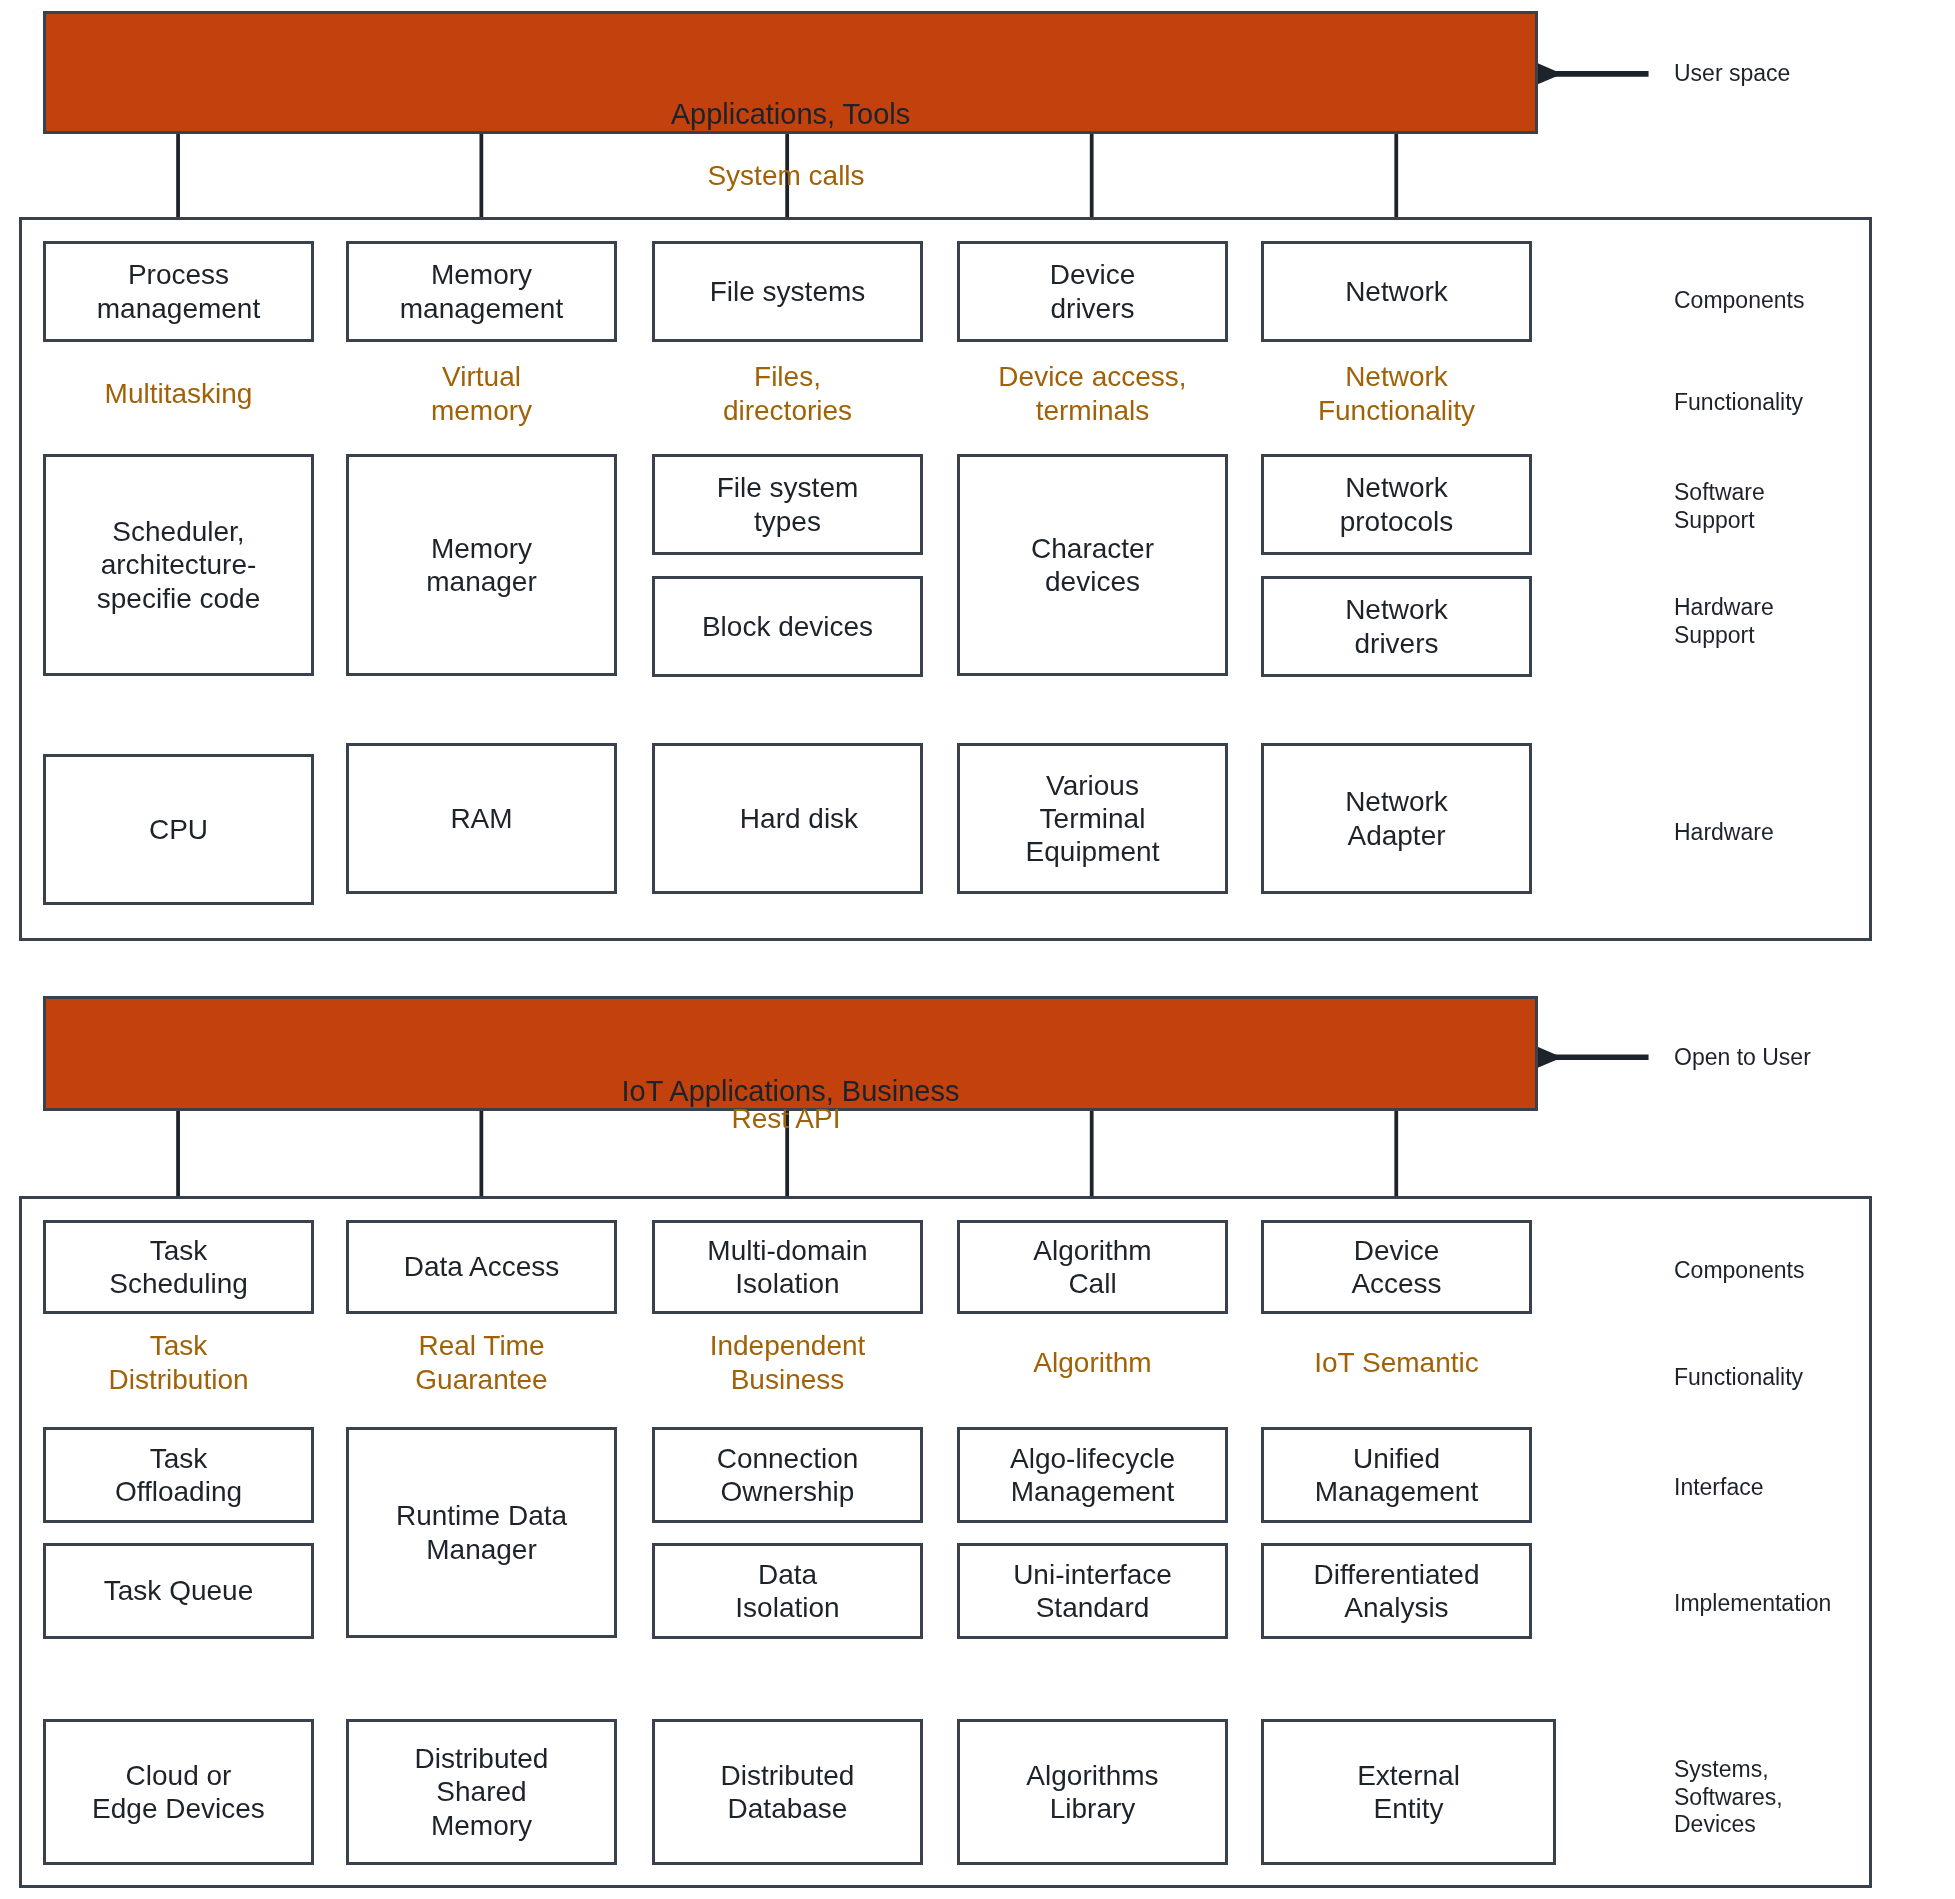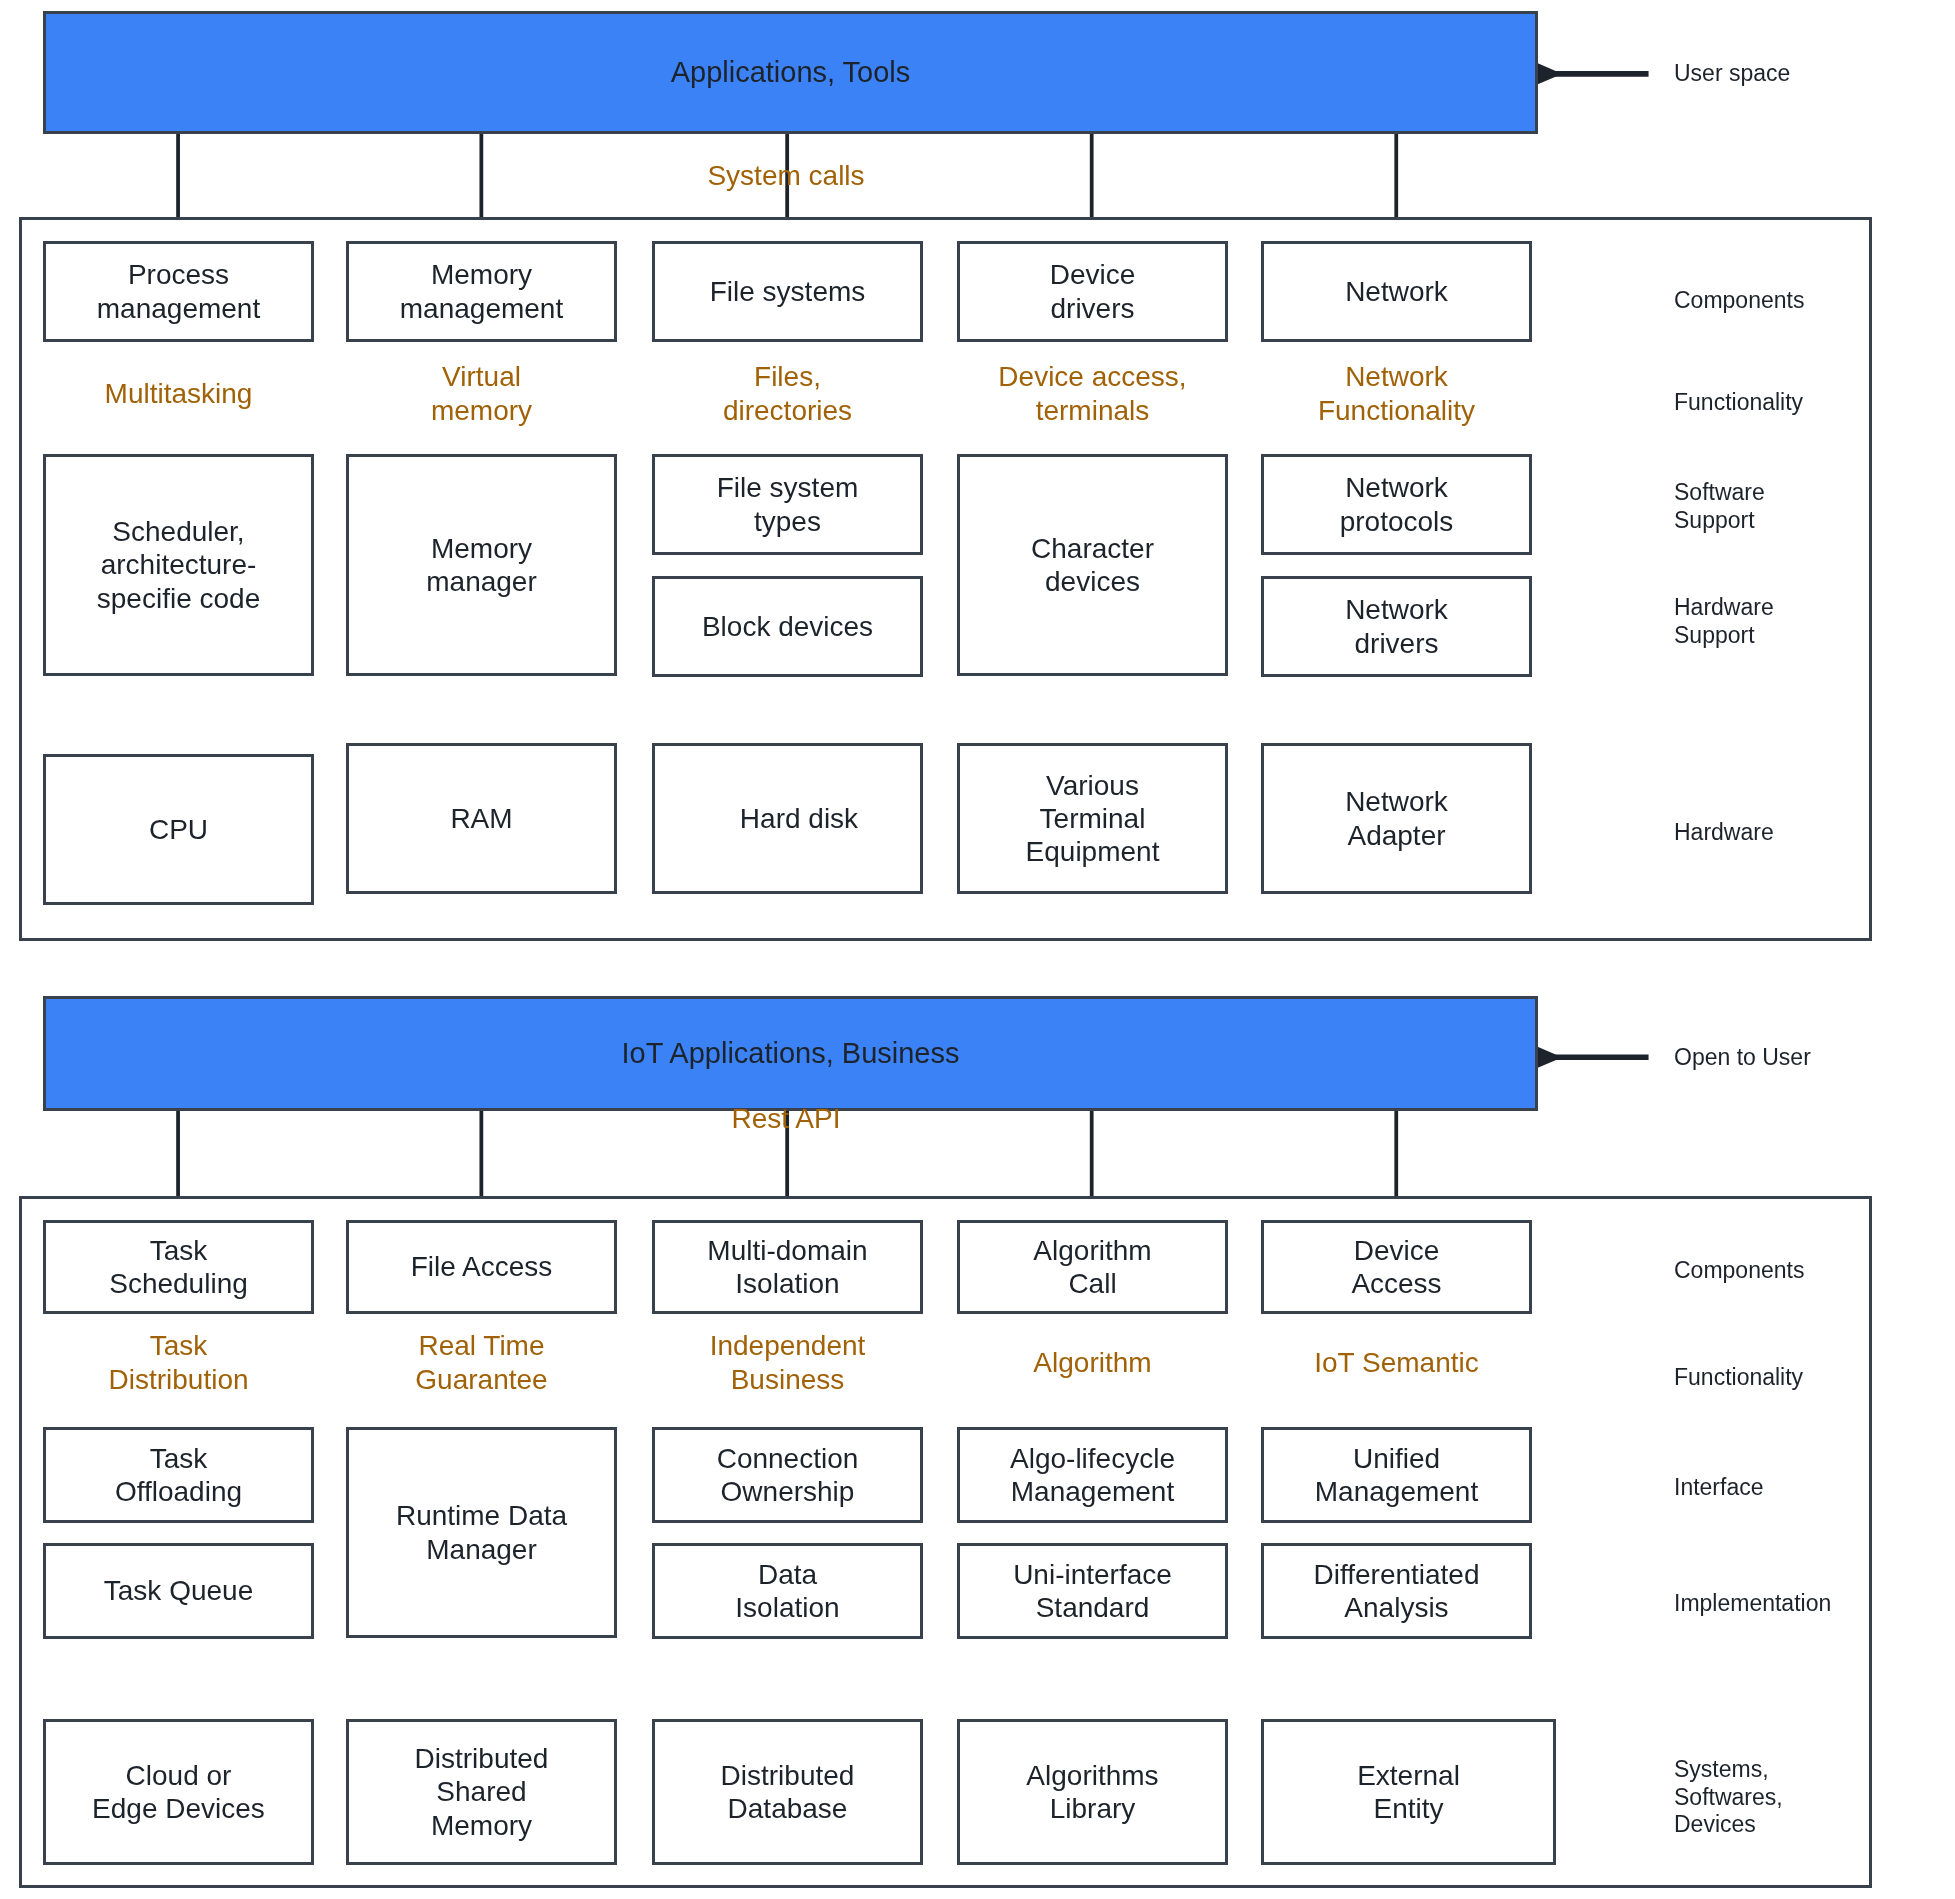--- a/index.html
+++ b/index.html
@@ -27,23 +27,23 @@
     align-items:center;
     justify-content:center;
     text-align:center;
     line-height:1.18;
     font-size:28px;
     color:#1d232b;
     padding:2.5px 5px;
   }
   .wide-box{
     border:3.1px solid #39414c;
-    background:#3b82f6;
-    display:flex;
-    align-items:center;
+    background:#c2410c;
+    display:flex;
+    align-items:flex-end;
     justify-content:center;
     text-align:center;
     font-size:29px;
   }
   .plain-label{
     display:flex;
     align-items:center;
     justify-content:center;
     text-align:center;
     line-height:1.18;
@@ -185,21 +185,21 @@
   <div class="abs wide-box" style="left:43px;top:996px;width:1495px;height:115px;">
     <span>IoT Applications, Business</span>
   </div>
   <div class="abs side-label" style="left:1674px;top:1034px;width:327px;height:47px;">Open to User</div>
 
   <div class="abs plain-label" style="left:654px;top:1100px;width:264px;height:38px;">Rest API</div>
 
   <div class="abs container-box" style="left:19px;top:1196px;width:1853px;height:692px;"></div>
 
   <div class="abs node-box" style="left:43px;top:1220px;width:271px;height:94px;">Task<br>Scheduling</div>
-  <div class="abs node-box" style="left:346px;top:1220px;width:271px;height:94px;">File Access</div>
+  <div class="abs node-box" style="left:346px;top:1220px;width:271px;height:94px;">Data Access</div>
   <div class="abs node-box" style="left:652px;top:1220px;width:271px;height:94px;">Multi-domain<br>Isolation</div>
   <div class="abs node-box" style="left:957px;top:1220px;width:271px;height:94px;">Algorithm<br>Call</div>
   <div class="abs node-box" style="left:1261px;top:1220px;width:271px;height:94px;">Device<br>Access</div>
   <div class="abs side-label" style="left:1674px;top:1247px;width:327px;height:47px;">Components</div>
 
   <div class="abs plain-label" style="left:43px;top:1328px;width:271px;height:69px;">Task<br>Distribution</div>
   <div class="abs plain-label" style="left:346px;top:1328px;width:271px;height:69px;">Real Time<br>Guarantee</div>
   <div class="abs plain-label" style="left:652px;top:1328px;width:271px;height:69px;">Independent<br>Business</div>
   <div class="abs plain-label" style="left:957px;top:1328px;width:271px;height:69px;">Algorithm</div>
   <div class="abs plain-label" style="left:1261px;top:1328px;width:271px;height:69px;">IoT Semantic</div>

